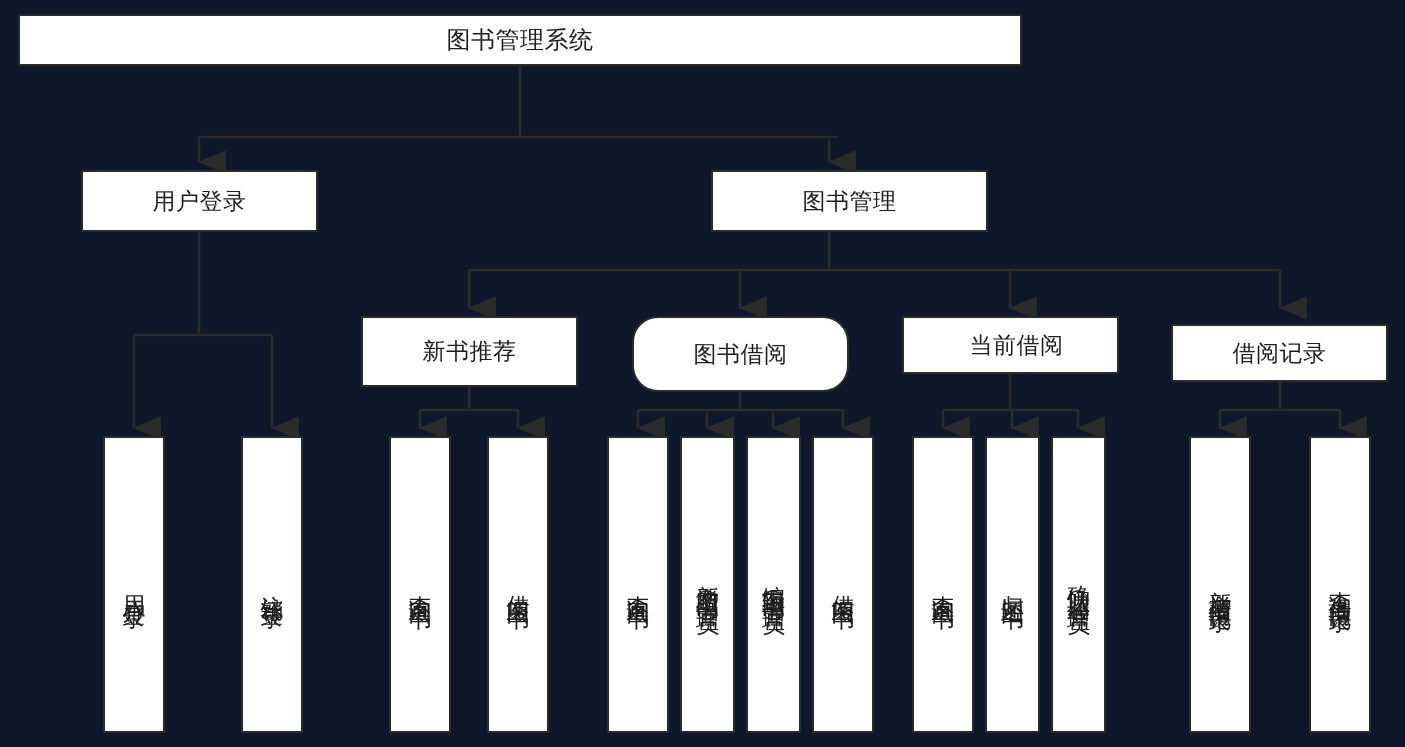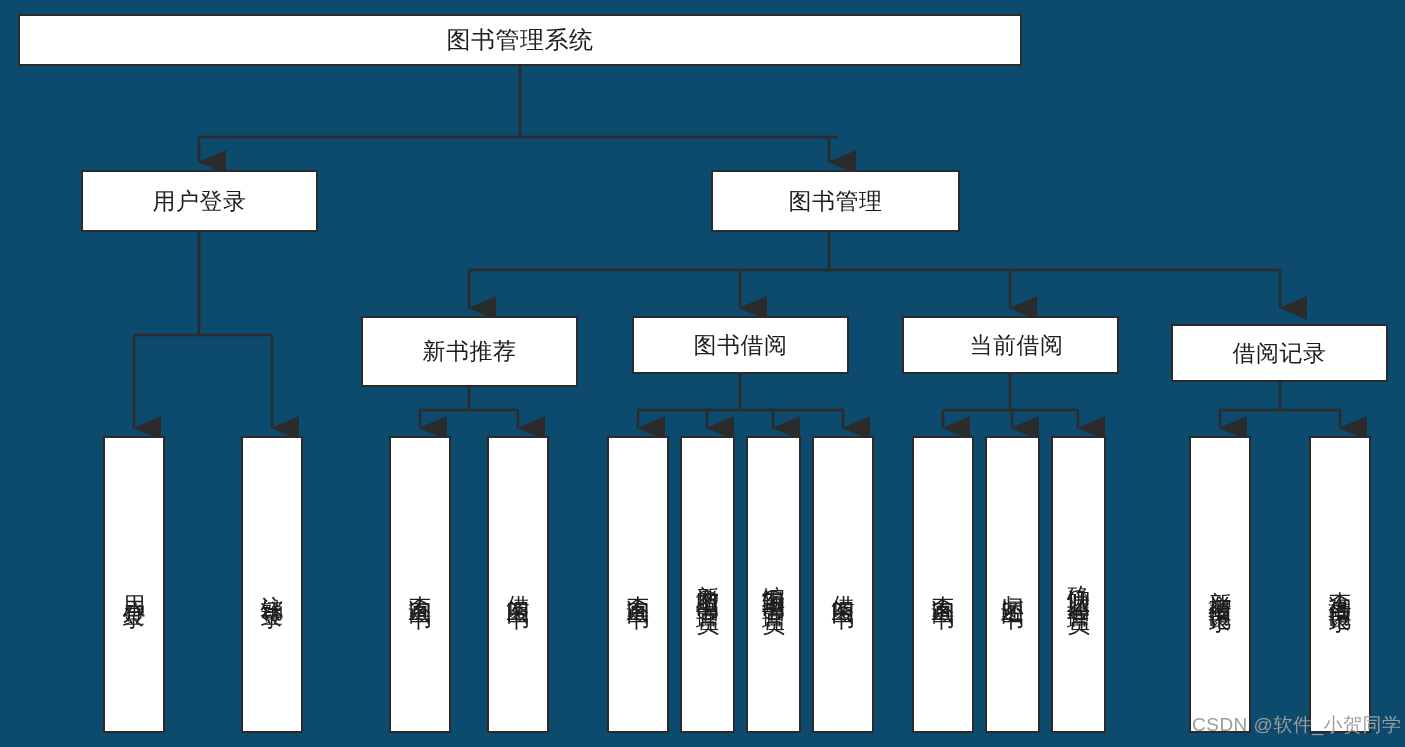--- a/index.html
+++ b/index.html
@@ -7,21 +7,21 @@
     padding: 0;
     background: #ffffff;
   }
   body {
     font-family: "Liberation Sans", "DejaVu Sans", sans-serif;
   }
   #canvas {
     position: relative;
     width: 1405px;
     height: 747px;
-    background: #0c4a6e;
+    background: #0f172a;
     overflow: hidden;
   }
   svg.edges {
     position: absolute;
     left: 0;
     top: 0;
     width: 1405px;
     height: 747px;
   }
   .node {
@@ -117,28 +117,28 @@
     </g>
   </svg>
 
   <div class="node h root" style="left: 18px; top: 14px; width: 1004px; height: 52px;">
     <span>图书管理系统</span>
   </div>
 
   <div class="node h" style="left: 81px; top: 170px; width: 237px; height: 62px;">
     <span>用户登录</span>
   </div>
-  <div class="node h" style="left: 711px; top: 170px; width: 249px; height: 62px;">
+  <div class="node h" style="left: 711px; top: 170px; width: 277px; height: 62px;">
     <span>图书管理</span>
   </div>
 
   <div class="node h" style="left: 361px; top: 316px; width: 217px; height: 71px;">
     <span>新书推荐</span>
   </div>
-  <div class="node h" style="left: 632px; top: 316px; width: 217px; height: 58px;">
+  <div class="node h" style="left: 632px; top: 316px; width: 217px; height: 76px; border-radius: 26px;">
     <span>图书借阅</span>
   </div>
   <div class="node h" style="left: 902px; top: 316px; width: 217px; height: 58px; padding-left: 12px;">
     <span>当前借阅</span>
   </div>
   <div class="node h" style="left: 1171px; top: 324px; width: 217px; height: 58px; align-items: center;">
     <span>借阅记录</span>
   </div>
 
   <div class="node v" style="left: 103px; top: 436px; width: 62px; height: 297px;">
@@ -174,14 +174,13 @@
   <div class="node v" style="left: 1051px; top: 436px; width: 55px; height: 297px;">
     <span class="vtext">确认归还（管理员）</span>
   </div>
   <div class="node v" style="left: 1189px; top: 436px; width: 62px; height: 297px;">
     <span class="vtext">新增借阅记录</span>
   </div>
   <div class="node v" style="left: 1309px; top: 436px; width: 62px; height: 297px;">
     <span class="vtext">查询借阅记录</span>
   </div>
 
-  <div class="watermark" style="left: 1192px; top: 712px;">CSDN @软件_小贺同学</div>
 </div>
 
 </body></html>

